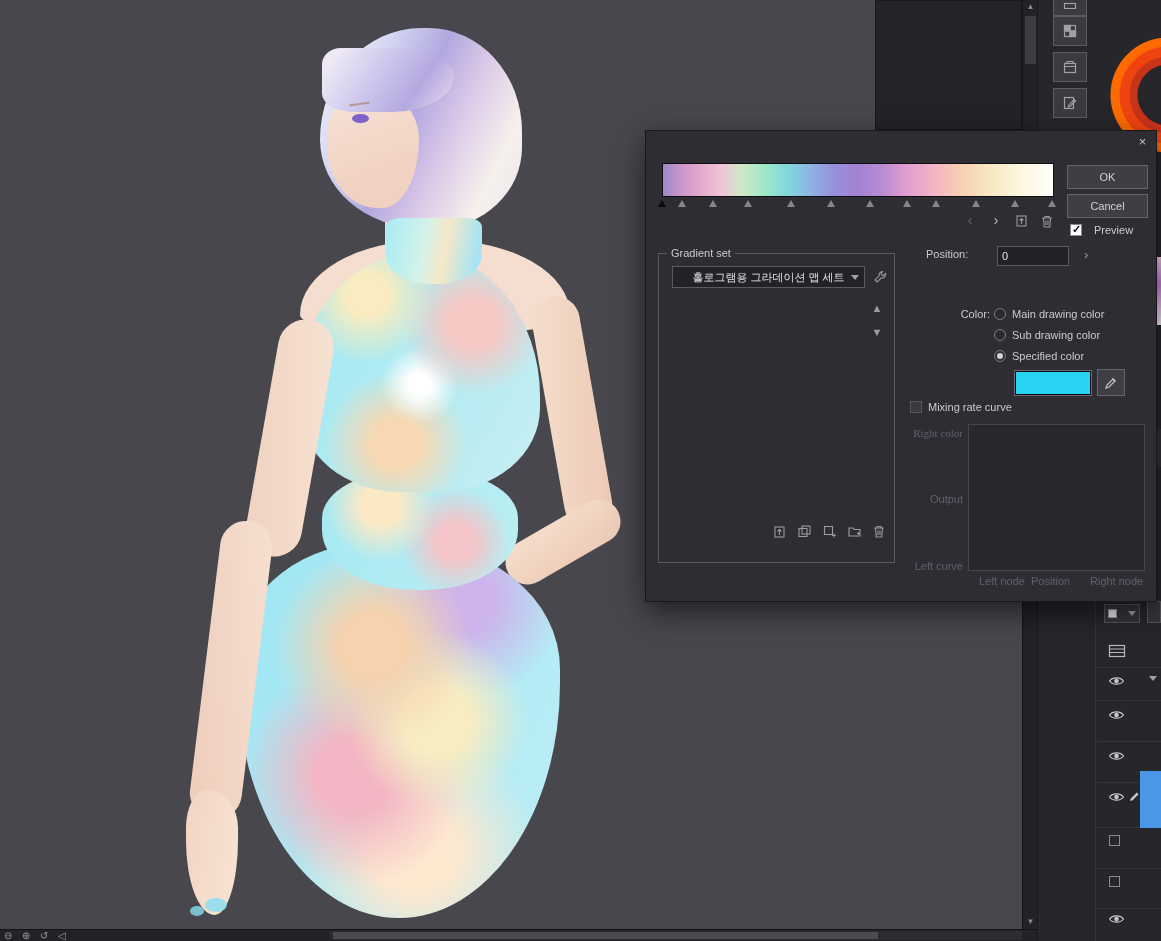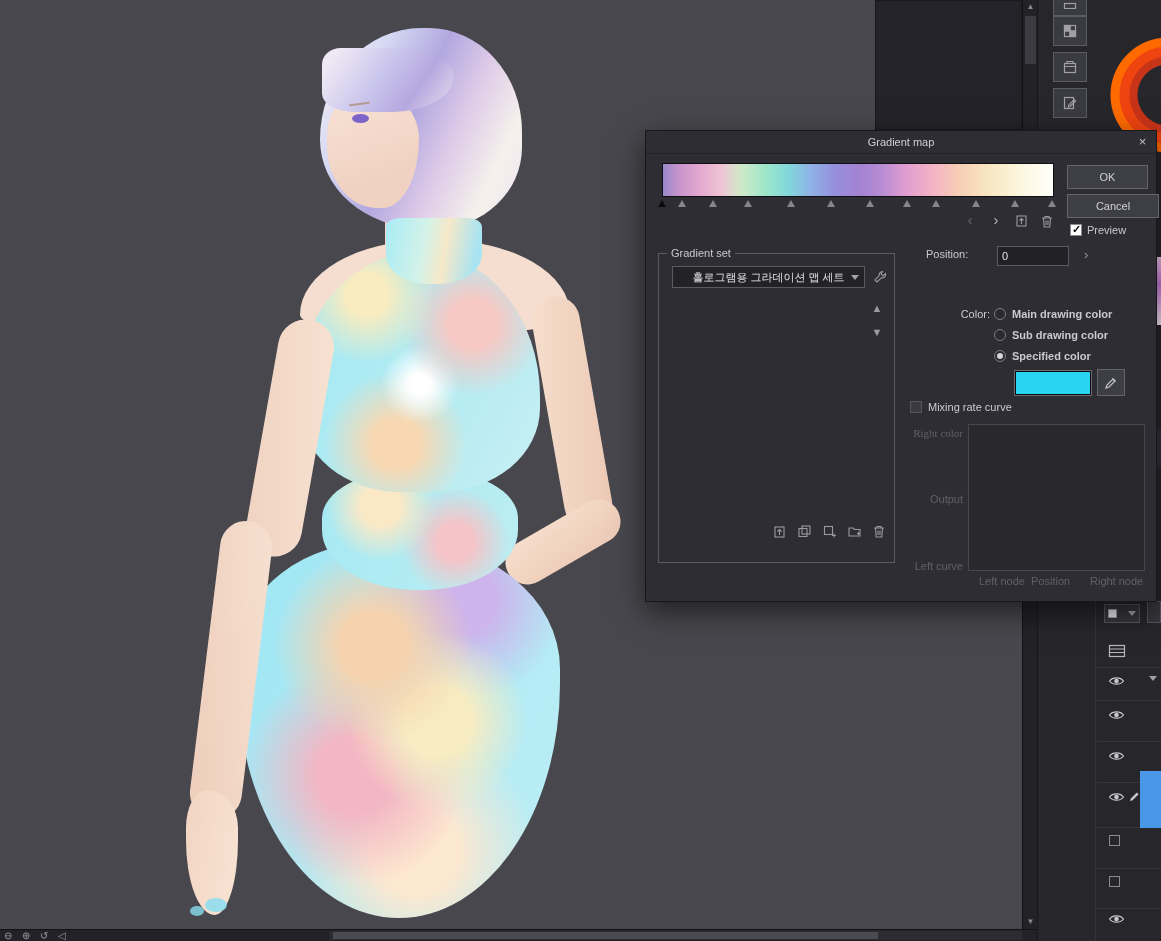--- a/index.html
+++ b/index.html
@@ -104,29 +104,29 @@
                   color:#cfcfd4; border-bottom:1px solid #232327; }
   .close-btn { position:absolute; right:5px; top:3px; width:17px; height:17px; text-align:center; line-height:16px;
                font-size:13px; color:#c0c0c6; cursor:default; }
   .gradient-bar { position:absolute; left:16px; top:32px; width:392px; height:34px; border:1px solid #101013; }
   .markers { position:absolute; left:16px; top:68px; width:392px; height:10px; }
   .marker { position:absolute; top:1px; width:0; height:0; margin-left:-4px;
             border-left:4px solid transparent; border-right:4px solid transparent; border-bottom:7px solid #85858c; }
   .marker.selected { border-bottom-color:#0a0a0a; }
   .btn { position:absolute; background:#3e3e45; border:1px solid #64646b; color:#d2d2d6; text-align:center; }
   .btn-ok { left:421px; top:34px; width:81px; height:24px; line-height:22px; }
-  .btn-cancel { left:421px; top:63px; width:92px; height:24px; line-height:22px; }
+  .btn-cancel { left:421px; top:63px; width:81px; height:24px; line-height:22px; }
   .nav-ico { position:absolute; top:80px; width:18px; height:18px; text-align:center; line-height:17px; font-size:15px; }
   .nav-prev { left:315px; color:#62626a; }
   .nav-next { left:341px; color:#b8b8be; }
   .svg-btn { position:absolute; width:18px; height:18px; display:flex; align-items:center; justify-content:center; }
   .svg-btn svg { stroke:#9a9aa0; fill:none; stroke-width:1.1; }
   .reg-grad { left:366px; top:80px; }
   .del-node { left:392px; top:81px; }
-  .preview-row { position:absolute; left:424px; top:93px; display:flex; align-items:flex-end; gap:5px; }
+  .preview-row { position:absolute; left:424px; top:93px; display:flex; align-items:flex-end; gap:12px; }
   .checkbox { width:12px; height:12px; background:#fff; border:1px solid #8a8a90; position:relative; }
   .checkbox.checked::after { content:"✓"; position:absolute; left:1px; top:-2px; color:#111; font-size:11px; font-weight:bold; }
   .checkbox.empty { background:#3a3a40; border:1px solid #55555c; }
   .pos-label { position:absolute; left:280px; top:117px; width:64px; text-align:left; }
   .text-input { position:absolute; left:351px; top:115px; width:72px; height:20px; background:#212126; border:1px solid #5a5a61;
                 color:#e0e0e4; line-height:18px; padding:0 4px; }
   .pos-step { position:absolute; left:438px; top:116px; color:#9a9aa0; font-size:13px; }
 
   .group { position:absolute; left:12px; top:122px; width:237px; height:310px; border:1px solid #5a5a60; }
   .group-legend { position:absolute; top:-7px; left:8px; background:#2d2d33; padding:0 4px; color:#c9c9ce; }
@@ -139,21 +139,21 @@
   .grad-label { position:absolute; right:3px; top:4px; background:rgba(26,26,34,.78); color:#e8e8ec; font-size:10px;
                 padding:0 3px; line-height:15px; }
   .grad-row.sel .grad-label { background:rgba(62,78,128,.92); }
   .list-sb { position:absolute; right:0; top:0; width:12px; height:100%; background:#26262b; border-left:1px solid #0c0c0f; }
   .list-sb-thumb { position:absolute; left:2px; top:2px; width:8px; height:140px; background:#3c3c42; }
   .list-arrow { position:absolute; left:209px; width:18px; height:16px; text-align:center; color:#9a9aa0; font-size:11px; line-height:16px; }
   .g-ico { width:18px; height:18px; top:268px; }
   .gi1 { left:111px; } .gi2 { left:136px; } .gi3 { left:161px; } .gi4 { left:186px; } .gi5 { left:211px; }
 
   .color-label { position:absolute; left:300px; top:177px; width:44px; text-align:right; }
-  .radio-row { position:absolute; left:348px; display:flex; align-items:center; gap:6px;font-weight:bold; }
+  .radio-row { position:absolute; left:348px; display:flex; align-items:center; gap:6px; }
   .radio { width:12px; height:12px; border-radius:50%; border:1px solid #7c7c84; background:#2a2a30; position:relative; }
   .radio.sel::after { content:""; position:absolute; left:2px; top:2px; width:6px; height:6px; border-radius:50%; background:#d6d6da; }
   .swatch { position:absolute; left:369px; top:240px; width:76px; height:24px; border:1px solid #0c0c0f; outline:1px solid #6a6a72; }
   .dropper-btn { position:absolute; left:451px; top:238px; width:28px; height:27px; background:#3e3e45; border:1px solid #64646b;
                  display:flex; align-items:center; justify-content:center; }
   .dropper-btn svg { stroke:#c6c6cc; fill:none; stroke-width:1.2; }
   .mix-row { position:absolute; left:264px; top:270px; display:flex; align-items:center; gap:6px; }
   .dis { color:#60606a; position:absolute; }
   .curve-box { position:absolute; left:322px; top:293px; width:177px; height:147px; background:#28282d; border:1px solid #46464c; }
   .lbl-rightcolor { left:255px; top:296px; width:62px; text-align:right;font-family:Liberation Serif, serif; }
@@ -294,21 +294,20 @@
   <div class="layer-checkbox" style="left:1109px;top:835px"></div>
   <div class="layer-checkbox" style="left:1109px;top:876px"></div>
   <span class="eye-ico" style="left:1108px;top:913px">
     <svg width="17" height="12">
         <path d="M1.5 6C4.5 1.8 12.5 1.8 15.5 6 12.5 10.2 4.5 10.2 1.5 6z" fill="none" stroke="#c6c6cc" stroke-width="1.2"></path>
         <circle cx="8.5" cy="6" r="2.3" fill="#c6c6cc"></circle>
       </svg>
   </span>
 
   <div class="dialog">
-    <div class="dialog-title">Gradient map</div>
     <div class="close-btn">×</div>
 
     <div class="gradient-bar" style="background:linear-gradient(90deg,#9a88cc 0%,#c694cc 4%,#e2a6ce 9%,#f0c4d6 15%,#cfe9c8 20%,#9fe7c8 26%,#81d8da 32%,#8fb2e6 38%,#968fdc 44%,#a282d2 50%,#b78cd4 56%,#df9cd0 62%,#f3b2c6 69%,#f7ceb4 76%,#f8e8c2 84%,#fcf7e0 92%,#fffffb 100%)"></div>
     <div class="markers" id="gradient-markers">
         <span class="marker selected" style="left: 0%;"></span>
         <span class="marker" style="left: 5%;"></span>
         <span class="marker" style="left: 13%;"></span>
         <span class="marker" style="left: 22%;"></span>
         <span class="marker" style="left: 33%;"></span>
         <span class="marker" style="left: 43%;"></span>

